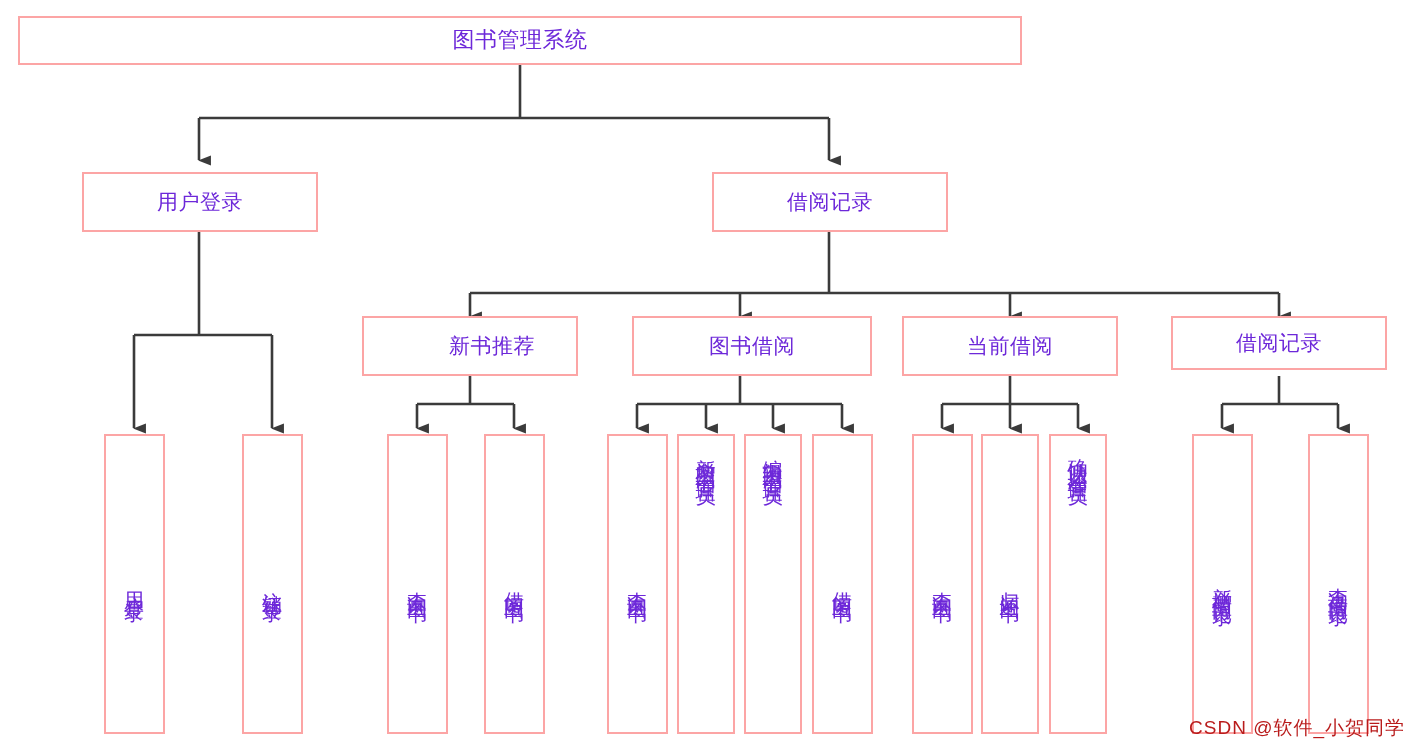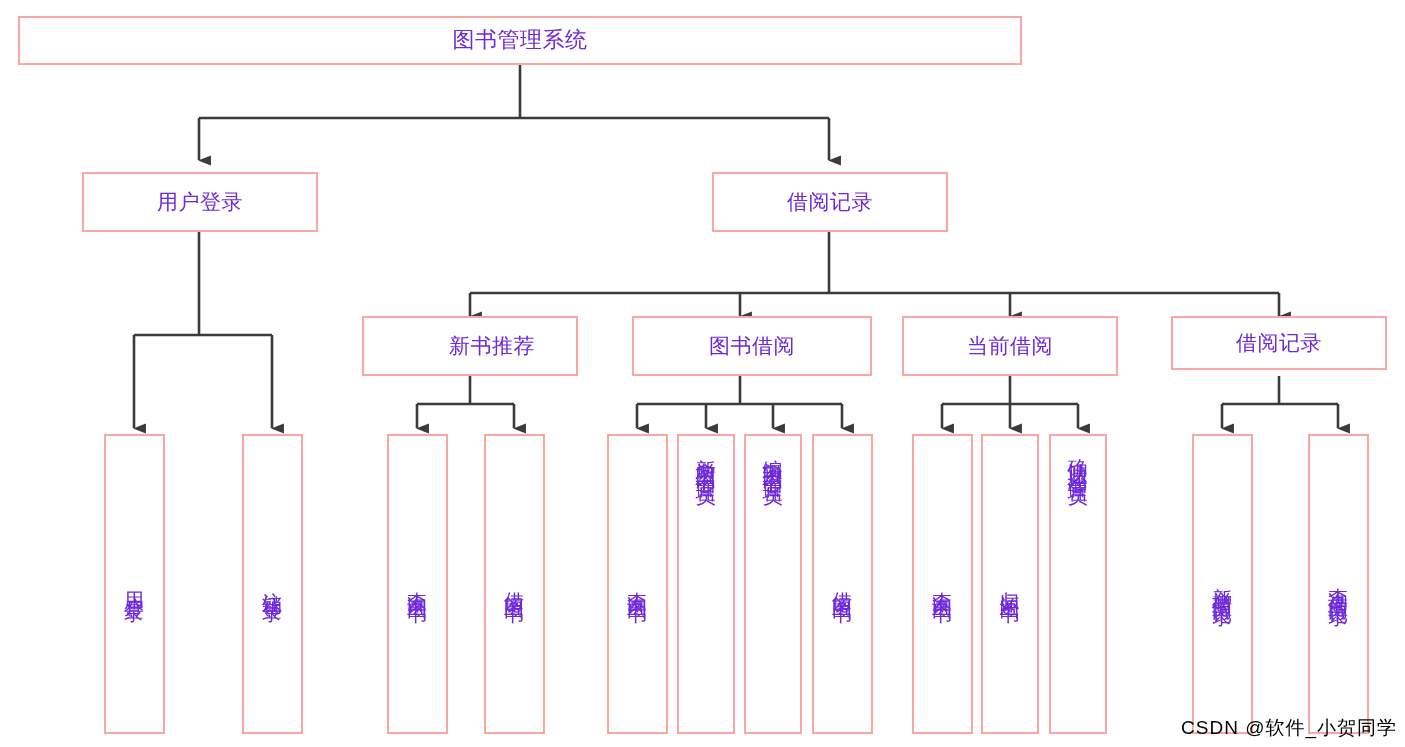--- a/index.html
+++ b/index.html
@@ -65,24 +65,24 @@
     letter-spacing: 4px;
     white-space: nowrap;
     margin: 0 auto;
   }
   .node.v.centered {
     align-items: center;
     padding-top: 0;
   }
   .watermark {
     position: absolute;
-    right: 8px;
+    right: 0;
     bottom: 6px;
     font-size: 19px;
-    color: #000000;
+    color: #b91c1c;
     letter-spacing: 1px;
     white-space: nowrap;
     user-select: none;
   }
 </style>
 </head>
 <body>
 
 <div id="canvas">
 

